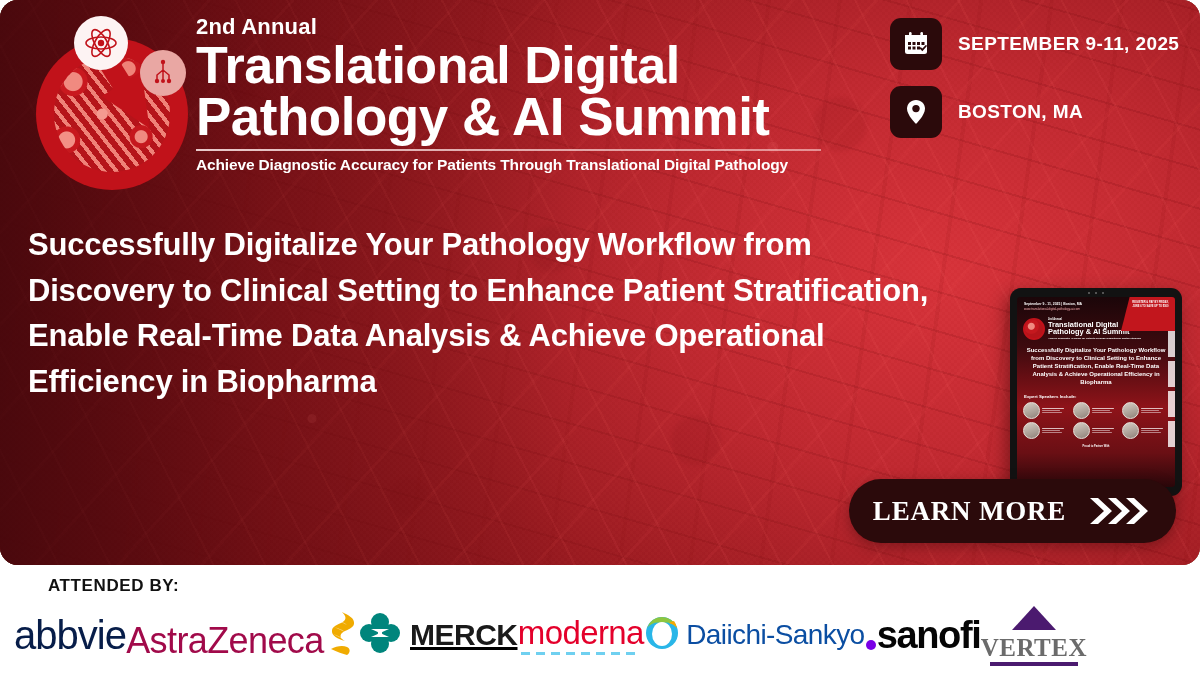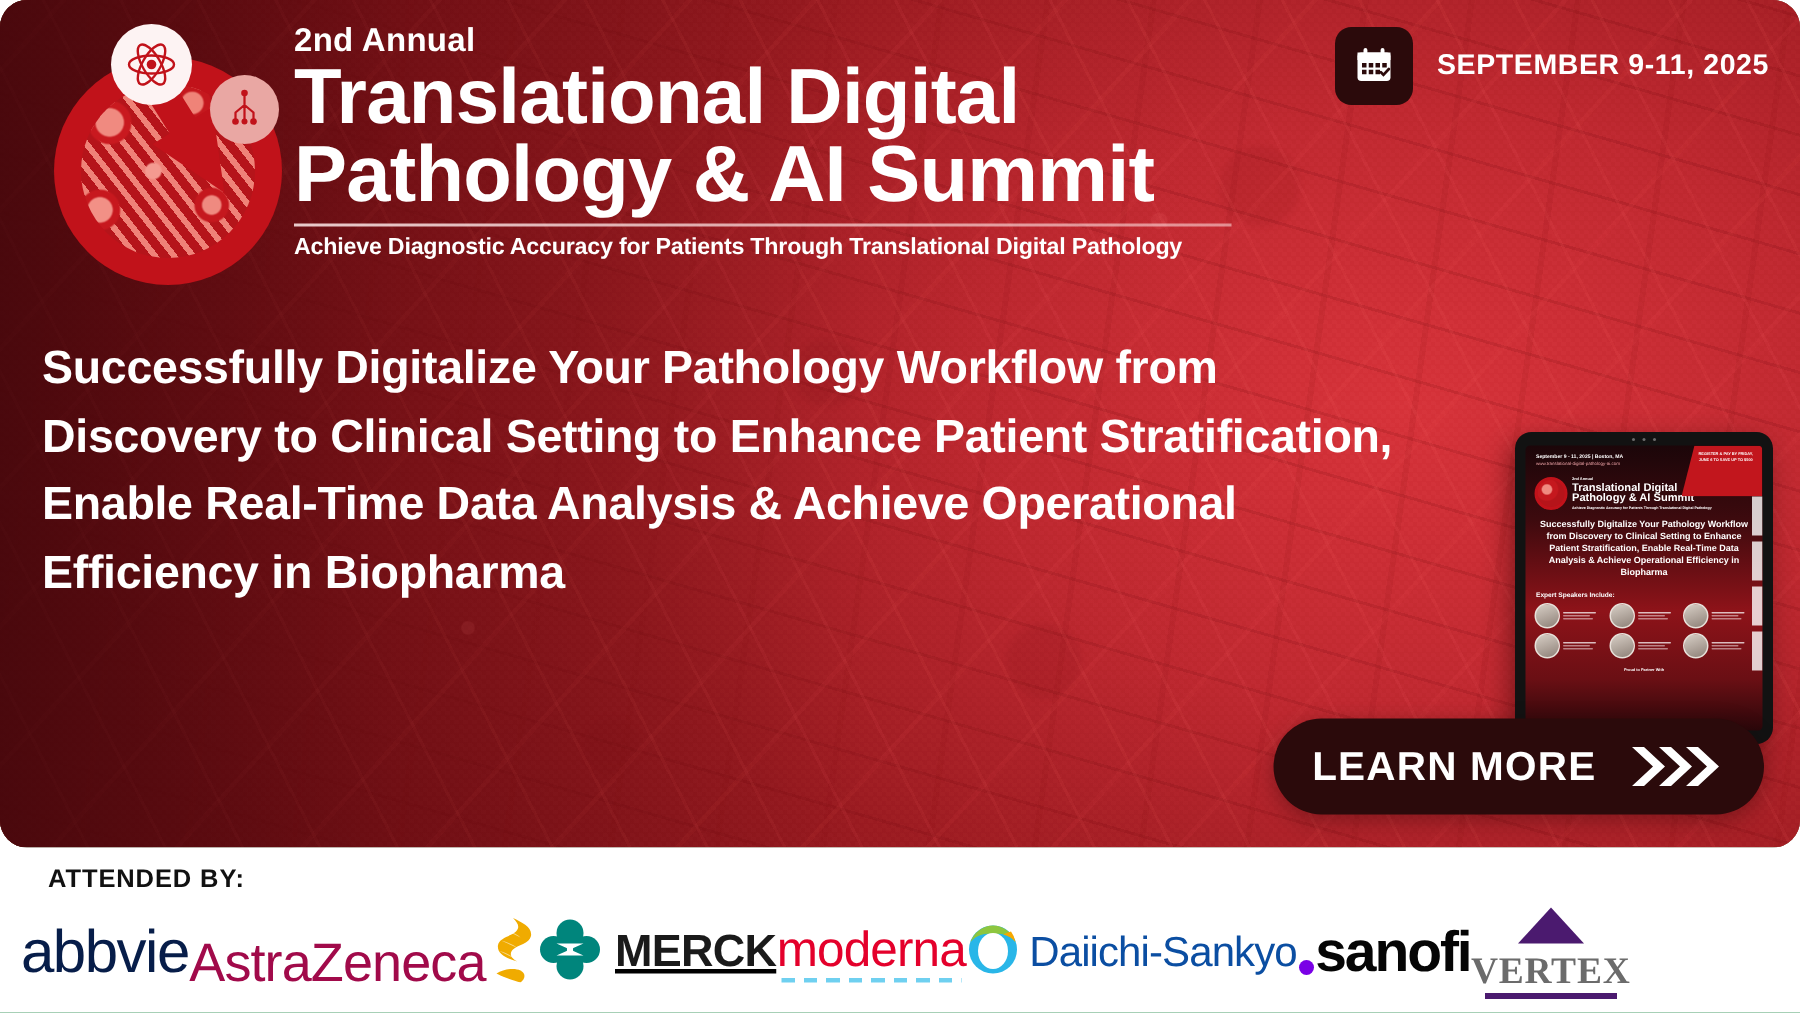--- a/index.html
+++ b/index.html
@@ -252,31 +252,32 @@
     border-radius:34px;
     background:#2b0a0b;
     display:flex; align-items:center; justify-content:center;
     gap:24px;
     cursor:pointer;
     box-shadow:0 4px 14px rgba(35,0,2,.35);
   }
   .cta-label {
     font-size:27px; font-weight:700; color:#ffffff;
     letter-spacing:.8px;
+    font-family:Liberation Serif, serif;
   }
   .cta-chevrons { display:flex; align-items:center; gap:2px; }
 
   
   .sponsors {
     position:absolute; left:0; top:565px;
     width:1200px; height:110px;
     background:#ffffff;
   }
   .attended {
-    position:absolute; left:32px; top:11px;
+    position:absolute; left:48px; top:11px;
     font-size:17px; font-weight:700; color:#111111;
     letter-spacing:.6px;
   }
   .logo-row {
     position:absolute; left:0; top:38px;
     width:1101px; height:64px;
     display:flex; align-items:center; justify-content:space-between;
     padding:0 14px;
   }
   .sp { display:flex; align-items:center; justify-content:center; flex:0 0 auto; }
@@ -388,20 +389,29 @@
                   <rect x="20.5" y="13" width="3" height="3"></rect>
                 <rect x="7" y="17.5" width="3" height="3"></rect>
                   <rect x="11.5" y="17.5" width="3" height="3"></rect>
                 <rect x="16" y="17.5" width="3" height="3"></rect>
               </g>
               <path d="M19.6 19.2l1.7 1.7 3.6-3.9" fill="none" stroke="#2b0a0b" stroke-width="1.8" stroke-linecap="round"></path>
             </svg>
           </div>
           <div class="meta-text">SEPTEMBER 9-11, 2025</div>
         </div>
+        <div class="meta-row">
+          <div class="meta-icon">
+            <svg width="30" height="30" viewBox="0 0 30 30" aria-hidden="true">
+              <path d="M15 3c-5 0-9 3.9-9 8.8 0 6.5 9 15.2 9 15.2s9-8.7 9-15.2C24 6.9 20 3 15 3z" fill="#ffffff"></path>
+              <circle cx="15" cy="11.6" r="3.7" fill="#2b0a0b"></circle>
+            </svg>
+          </div>
+          <div class="meta-text">BOSTON, MA</div>
+        </div>
       </div>
     </div>
 
     <div class="headline">Successfully Digitalize Your Pathology Workflow from Discovery to Clinical Setting to Enhance Patient Stratification, Enable Real-Time Data Analysis &amp; Achieve Operational Efficiency in Biopharma</div>
 
 
     <div class="tablet">
       <div class="tablet-dots">
           <i></i>
           <i></i>

